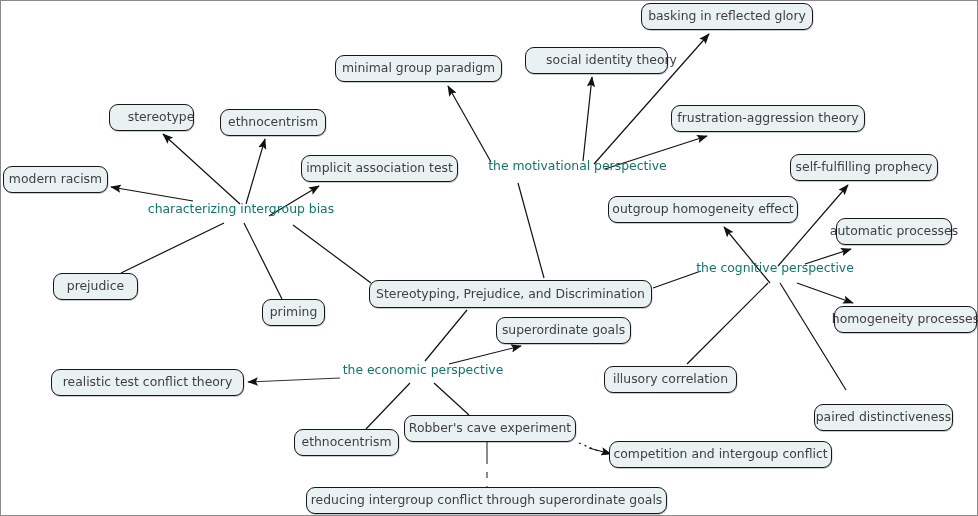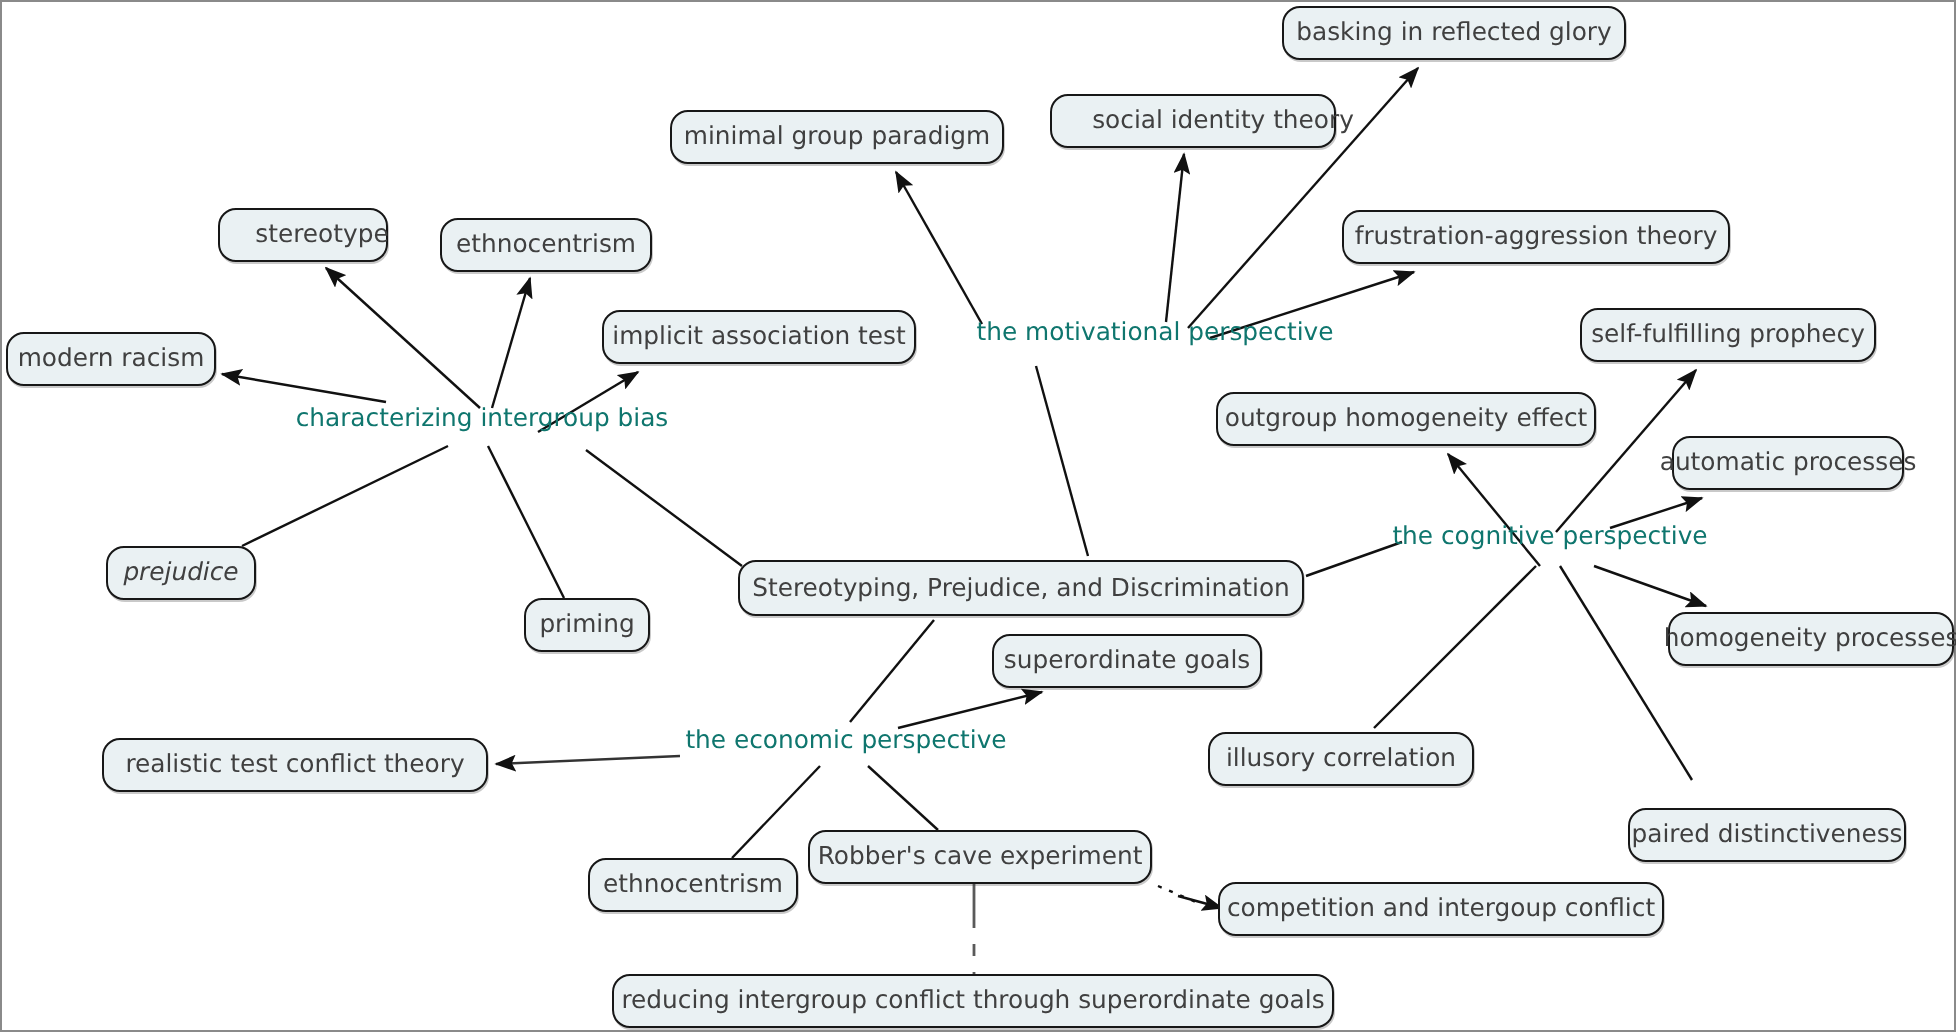--- a/index.html
+++ b/index.html
@@ -177,21 +177,21 @@
   </div>
 
   <div class="node" style="left:2px;top:165px;width:105px;height:27px;">
     <span>modern racism</span>
   </div>
 
   <div class="node" style="left:300px;top:154px;width:157px;height:27px;">
     <span>implicit association test</span>
   </div>
 
-  <div class="node" style="left:52px;top:272px;width:75px;height:27px;font-style:italic;">
+  <div class="node" style="left:52px;top:272px;width:85px;height:27px;">
     <span>prejudice</span>
   </div>
 
   <div class="node" style="left:261px;top:298px;width:63px;height:27px;">
     <span>priming</span>
   </div>
 
   <div class="node" style="left:334px;top:54px;width:167px;height:27px;">
     <span>minimal group paradigm</span>
   </div>

